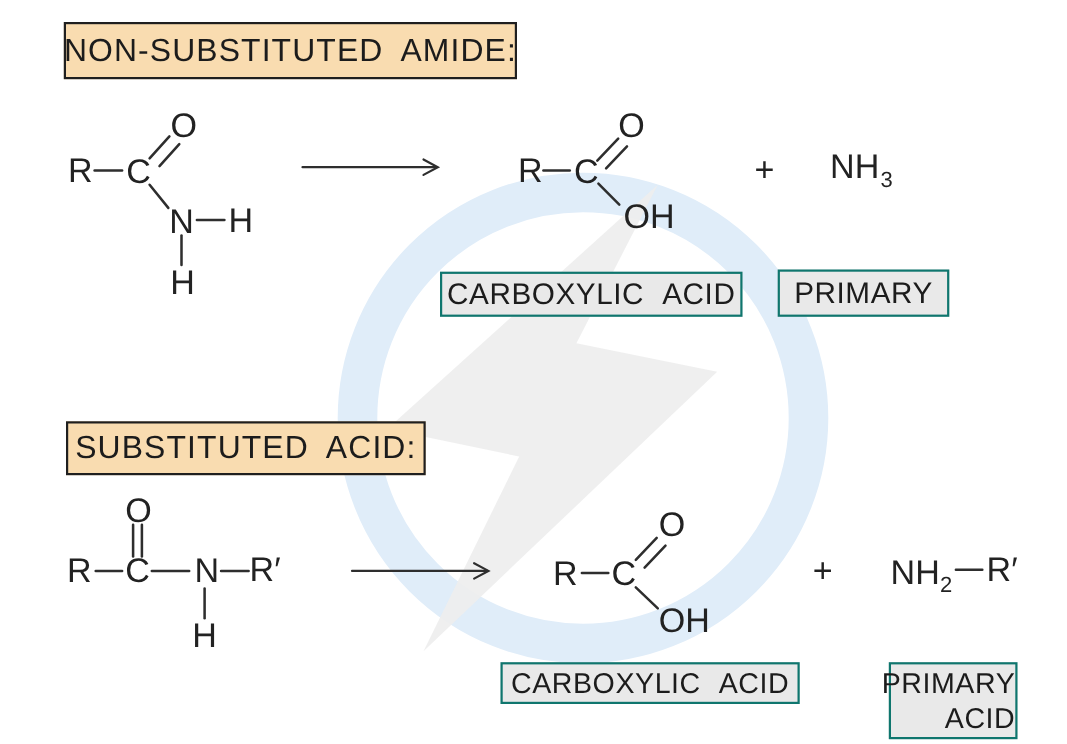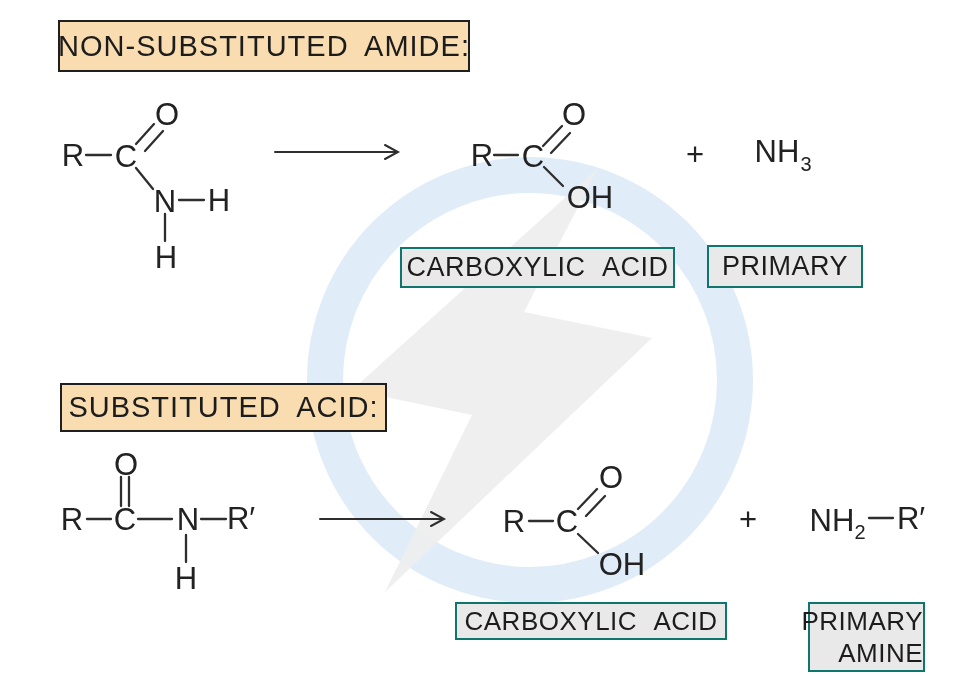--- a/index.html
+++ b/index.html
@@ -136,16 +136,16 @@
 
   <span class="plus" style="left:748px;top:519px;">+</span>
 
   <span class="atom" style="left:832px;top:520px;">NH</span>
   <span class="sub" style="left:860px;top:532px;">2</span>
   <span class="atom" style="left:911px;top:518px;">R′</span>
 
   <div class="label-box" style="left:455px;top:602px;width:272px;height:38px;font-size:26px;">CARBOXYLIC ACID</div>
   <div class="label-box two-line" style="left:808px;top:602px;width:117px;height:70px;">
     <span>PRIMARY</span>
-    <span>AMINE</span>
+    <span>ACID</span>
   </div>
 
 </div>
 
 </body></html>

